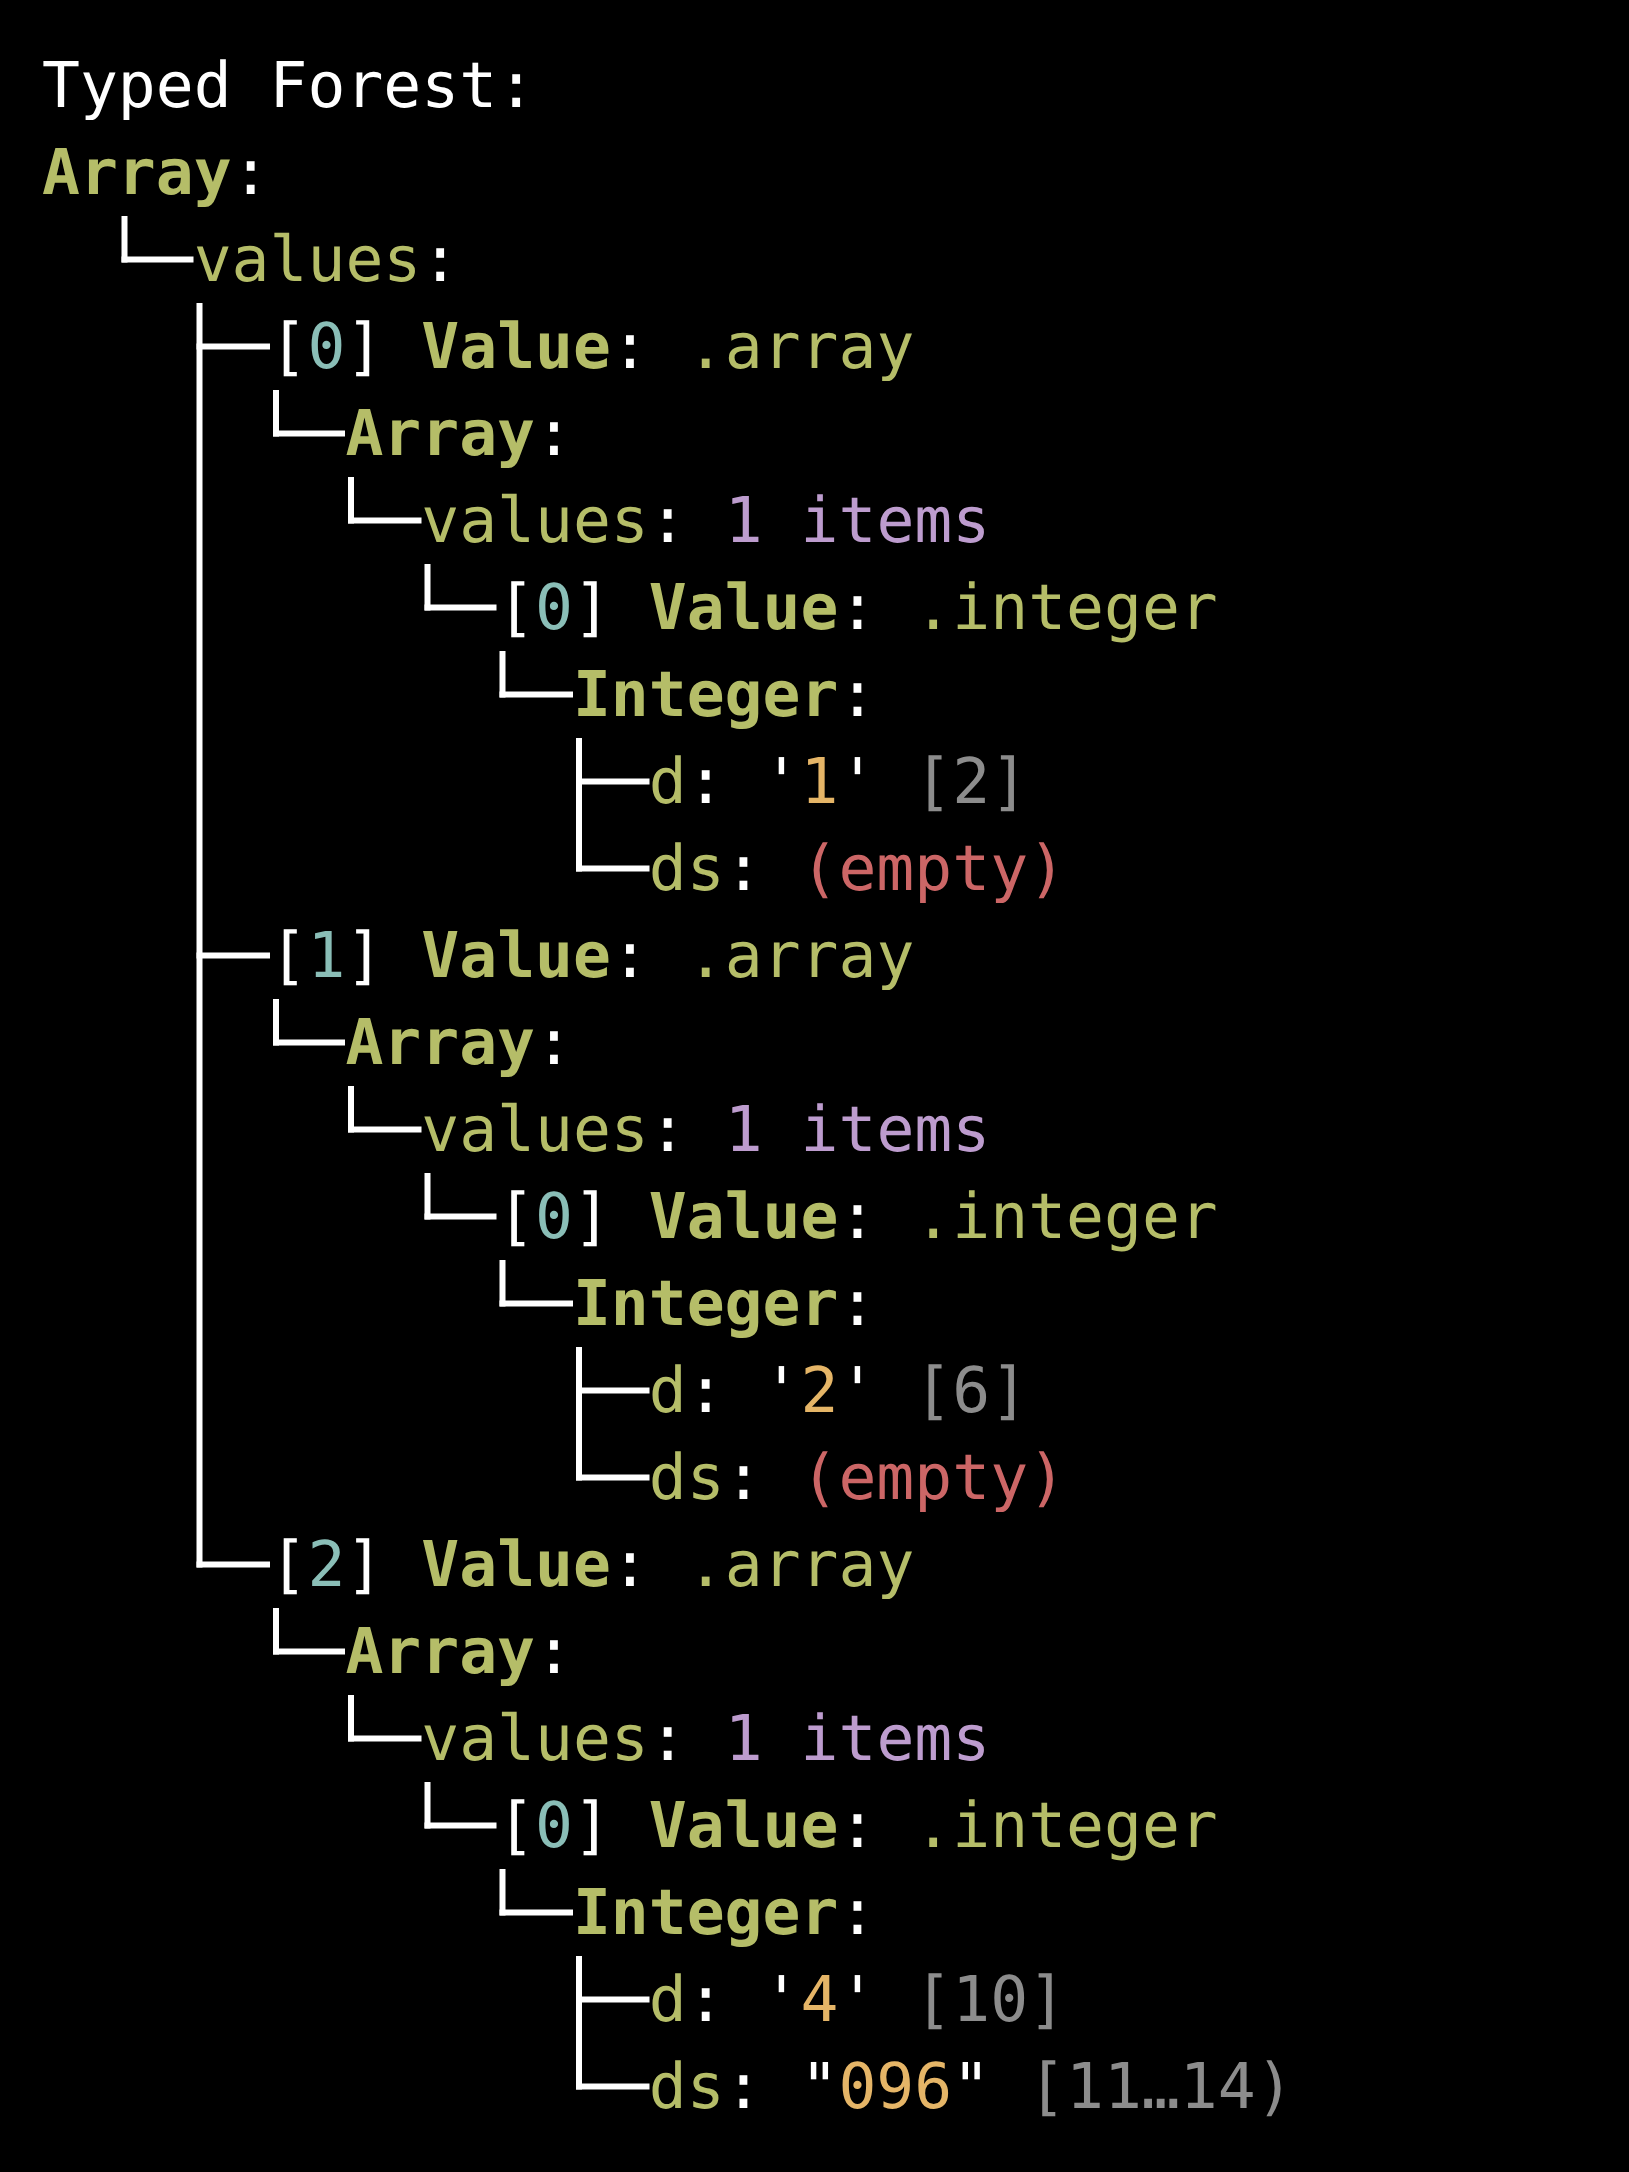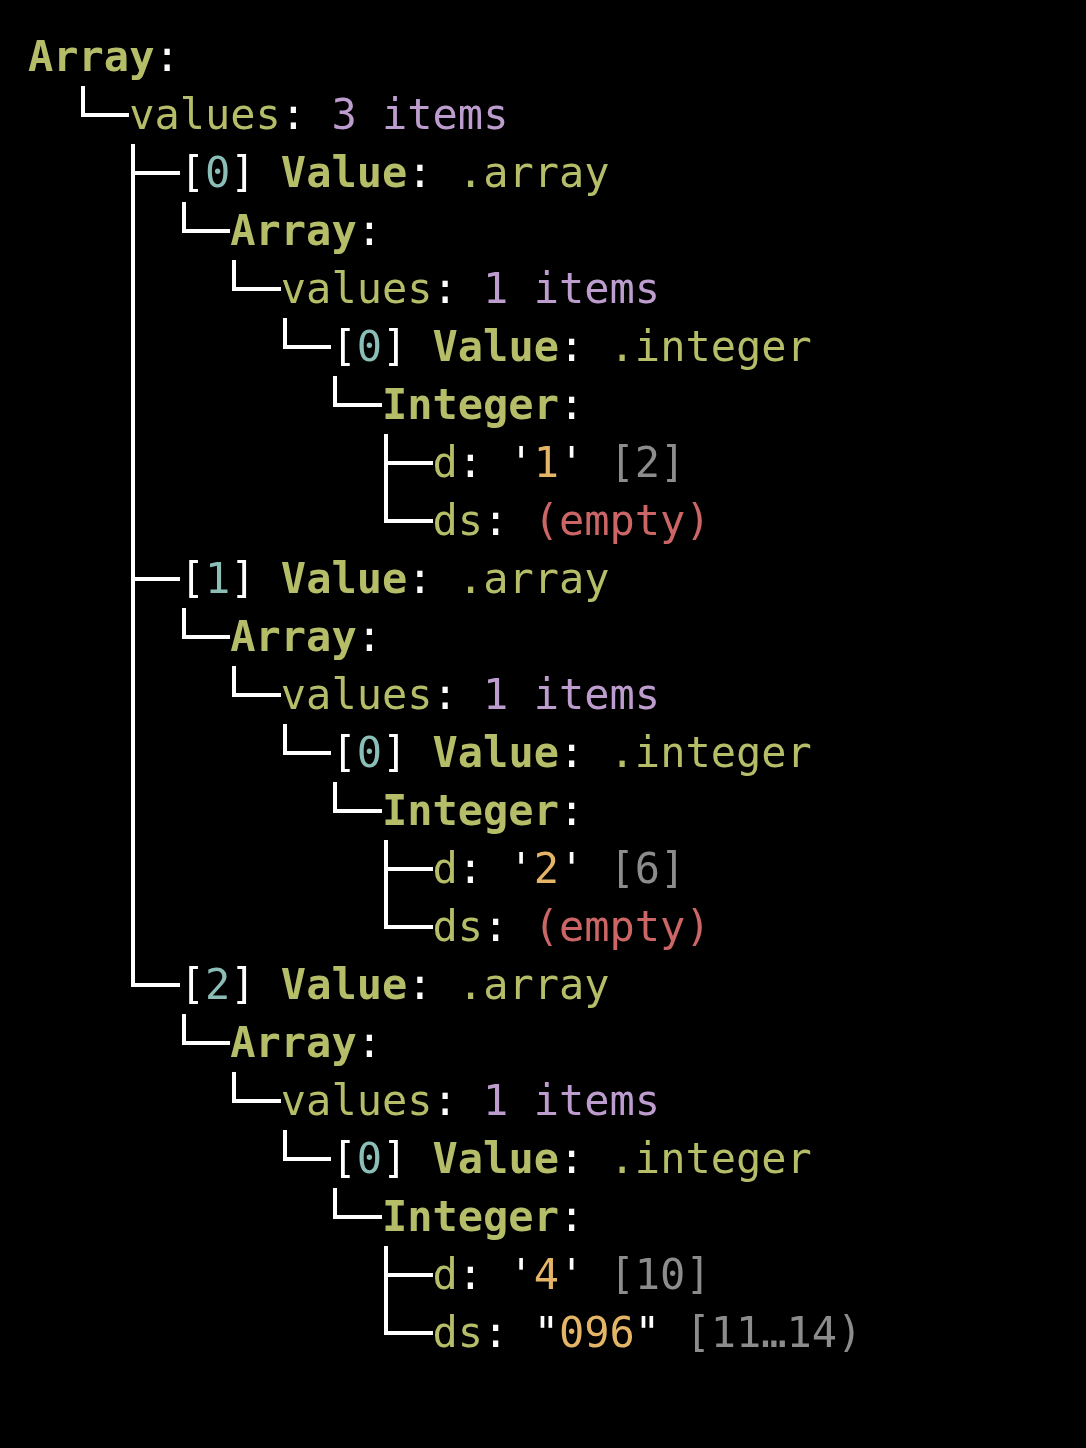--- a/index.html
+++ b/index.html
@@ -67,22 +67,23 @@
     background: var(--guide);
   }
   .seg { font-weight: normal; }
   .seg.bold { font-weight: bold; }
 </style>
 </head>
 <body>
 
 <div class="screen" style="background: rgb(0, 0, 0); --guide: #ffffff;">
   <div class="tree" id="tree">
+      <div class="line"><span class="seg" style="color: rgb(255, 255, 255);">Typed Forest:</span></div>
       <div class="line"><span class="seg bold" style="color: rgb(181, 189, 104);">Array</span><span class="seg" style="color: rgb(255, 255, 255);">:</span></div>
-      <div class="line"><span class="unit blank"></span><span class="unit l"></span><span class="seg" style="color: rgb(181, 189, 104);">values</span><span class="seg" style="color: rgb(255, 255, 255);">: </span><span class="seg" style="color: rgb(189, 156, 206);">3 items</span></div>
+      <div class="line"><span class="unit blank"></span><span class="unit l"></span><span class="seg" style="color: rgb(181, 189, 104);">values</span><span class="seg" style="color: rgb(255, 255, 255);">: </span></div>
       <div class="line"><span class="unit blank"></span><span class="unit blank"></span><span class="unit t"></span><span class="seg" style="color: rgb(255, 255, 255);">[</span><span class="seg" style="color: rgb(138, 190, 183);">0</span><span class="seg" style="color: rgb(255, 255, 255);">] </span><span class="seg bold" style="color: rgb(181, 189, 104);">Value</span><span class="seg" style="color: rgb(255, 255, 255);">: </span><span class="seg" style="color: rgb(181, 189, 104);">.array</span></div>
       <div class="line"><span class="unit blank"></span><span class="unit blank"></span><span class="unit v"></span><span class="unit l"></span><span class="seg bold" style="color: rgb(181, 189, 104);">Array</span><span class="seg" style="color: rgb(255, 255, 255);">:</span></div>
       <div class="line"><span class="unit blank"></span><span class="unit blank"></span><span class="unit v"></span><span class="unit blank"></span><span class="unit l"></span><span class="seg" style="color: rgb(181, 189, 104);">values</span><span class="seg" style="color: rgb(255, 255, 255);">: </span><span class="seg" style="color: rgb(189, 156, 206);">1 items</span></div>
       <div class="line"><span class="unit blank"></span><span class="unit blank"></span><span class="unit v"></span><span class="unit blank"></span><span class="unit blank"></span><span class="unit l"></span><span class="seg" style="color: rgb(255, 255, 255);">[</span><span class="seg" style="color: rgb(138, 190, 183);">0</span><span class="seg" style="color: rgb(255, 255, 255);">] </span><span class="seg bold" style="color: rgb(181, 189, 104);">Value</span><span class="seg" style="color: rgb(255, 255, 255);">: </span><span class="seg" style="color: rgb(181, 189, 104);">.integer</span></div>
       <div class="line"><span class="unit blank"></span><span class="unit blank"></span><span class="unit v"></span><span class="unit blank"></span><span class="unit blank"></span><span class="unit blank"></span><span class="unit l"></span><span class="seg bold" style="color: rgb(181, 189, 104);">Integer</span><span class="seg" style="color: rgb(255, 255, 255);">:</span></div>
       <div class="line"><span class="unit blank"></span><span class="unit blank"></span><span class="unit v"></span><span class="unit blank"></span><span class="unit blank"></span><span class="unit blank"></span><span class="unit blank"></span><span class="unit t"></span><span class="seg" style="color: rgb(181, 189, 104);">d</span><span class="seg" style="color: rgb(255, 255, 255);">: </span><span class="seg" style="color: rgb(255, 255, 255);">'</span><span class="seg" style="color: rgb(229, 181, 103);">1</span><span class="seg" style="color: rgb(255, 255, 255);">' </span><span class="seg" style="color: rgb(140, 140, 140);">[2]</span></div>
       <div class="line"><span class="unit blank"></span><span class="unit blank"></span><span class="unit v"></span><span class="unit blank"></span><span class="unit blank"></span><span class="unit blank"></span><span class="unit blank"></span><span class="unit l"></span><span class="seg" style="color: rgb(181, 189, 104);">ds</span><span class="seg" style="color: rgb(255, 255, 255);">: </span><span class="seg" style="color: rgb(204, 102, 102);">(empty)</span></div>
       <div class="line"><span class="unit blank"></span><span class="unit blank"></span><span class="unit t"></span><span class="seg" style="color: rgb(255, 255, 255);">[</span><span class="seg" style="color: rgb(138, 190, 183);">1</span><span class="seg" style="color: rgb(255, 255, 255);">] </span><span class="seg bold" style="color: rgb(181, 189, 104);">Value</span><span class="seg" style="color: rgb(255, 255, 255);">: </span><span class="seg" style="color: rgb(181, 189, 104);">.array</span></div>
       <div class="line"><span class="unit blank"></span><span class="unit blank"></span><span class="unit v"></span><span class="unit l"></span><span class="seg bold" style="color: rgb(181, 189, 104);">Array</span><span class="seg" style="color: rgb(255, 255, 255);">:</span></div>
       <div class="line"><span class="unit blank"></span><span class="unit blank"></span><span class="unit v"></span><span class="unit blank"></span><span class="unit l"></span><span class="seg" style="color: rgb(181, 189, 104);">values</span><span class="seg" style="color: rgb(255, 255, 255);">: </span><span class="seg" style="color: rgb(189, 156, 206);">1 items</span></div>

